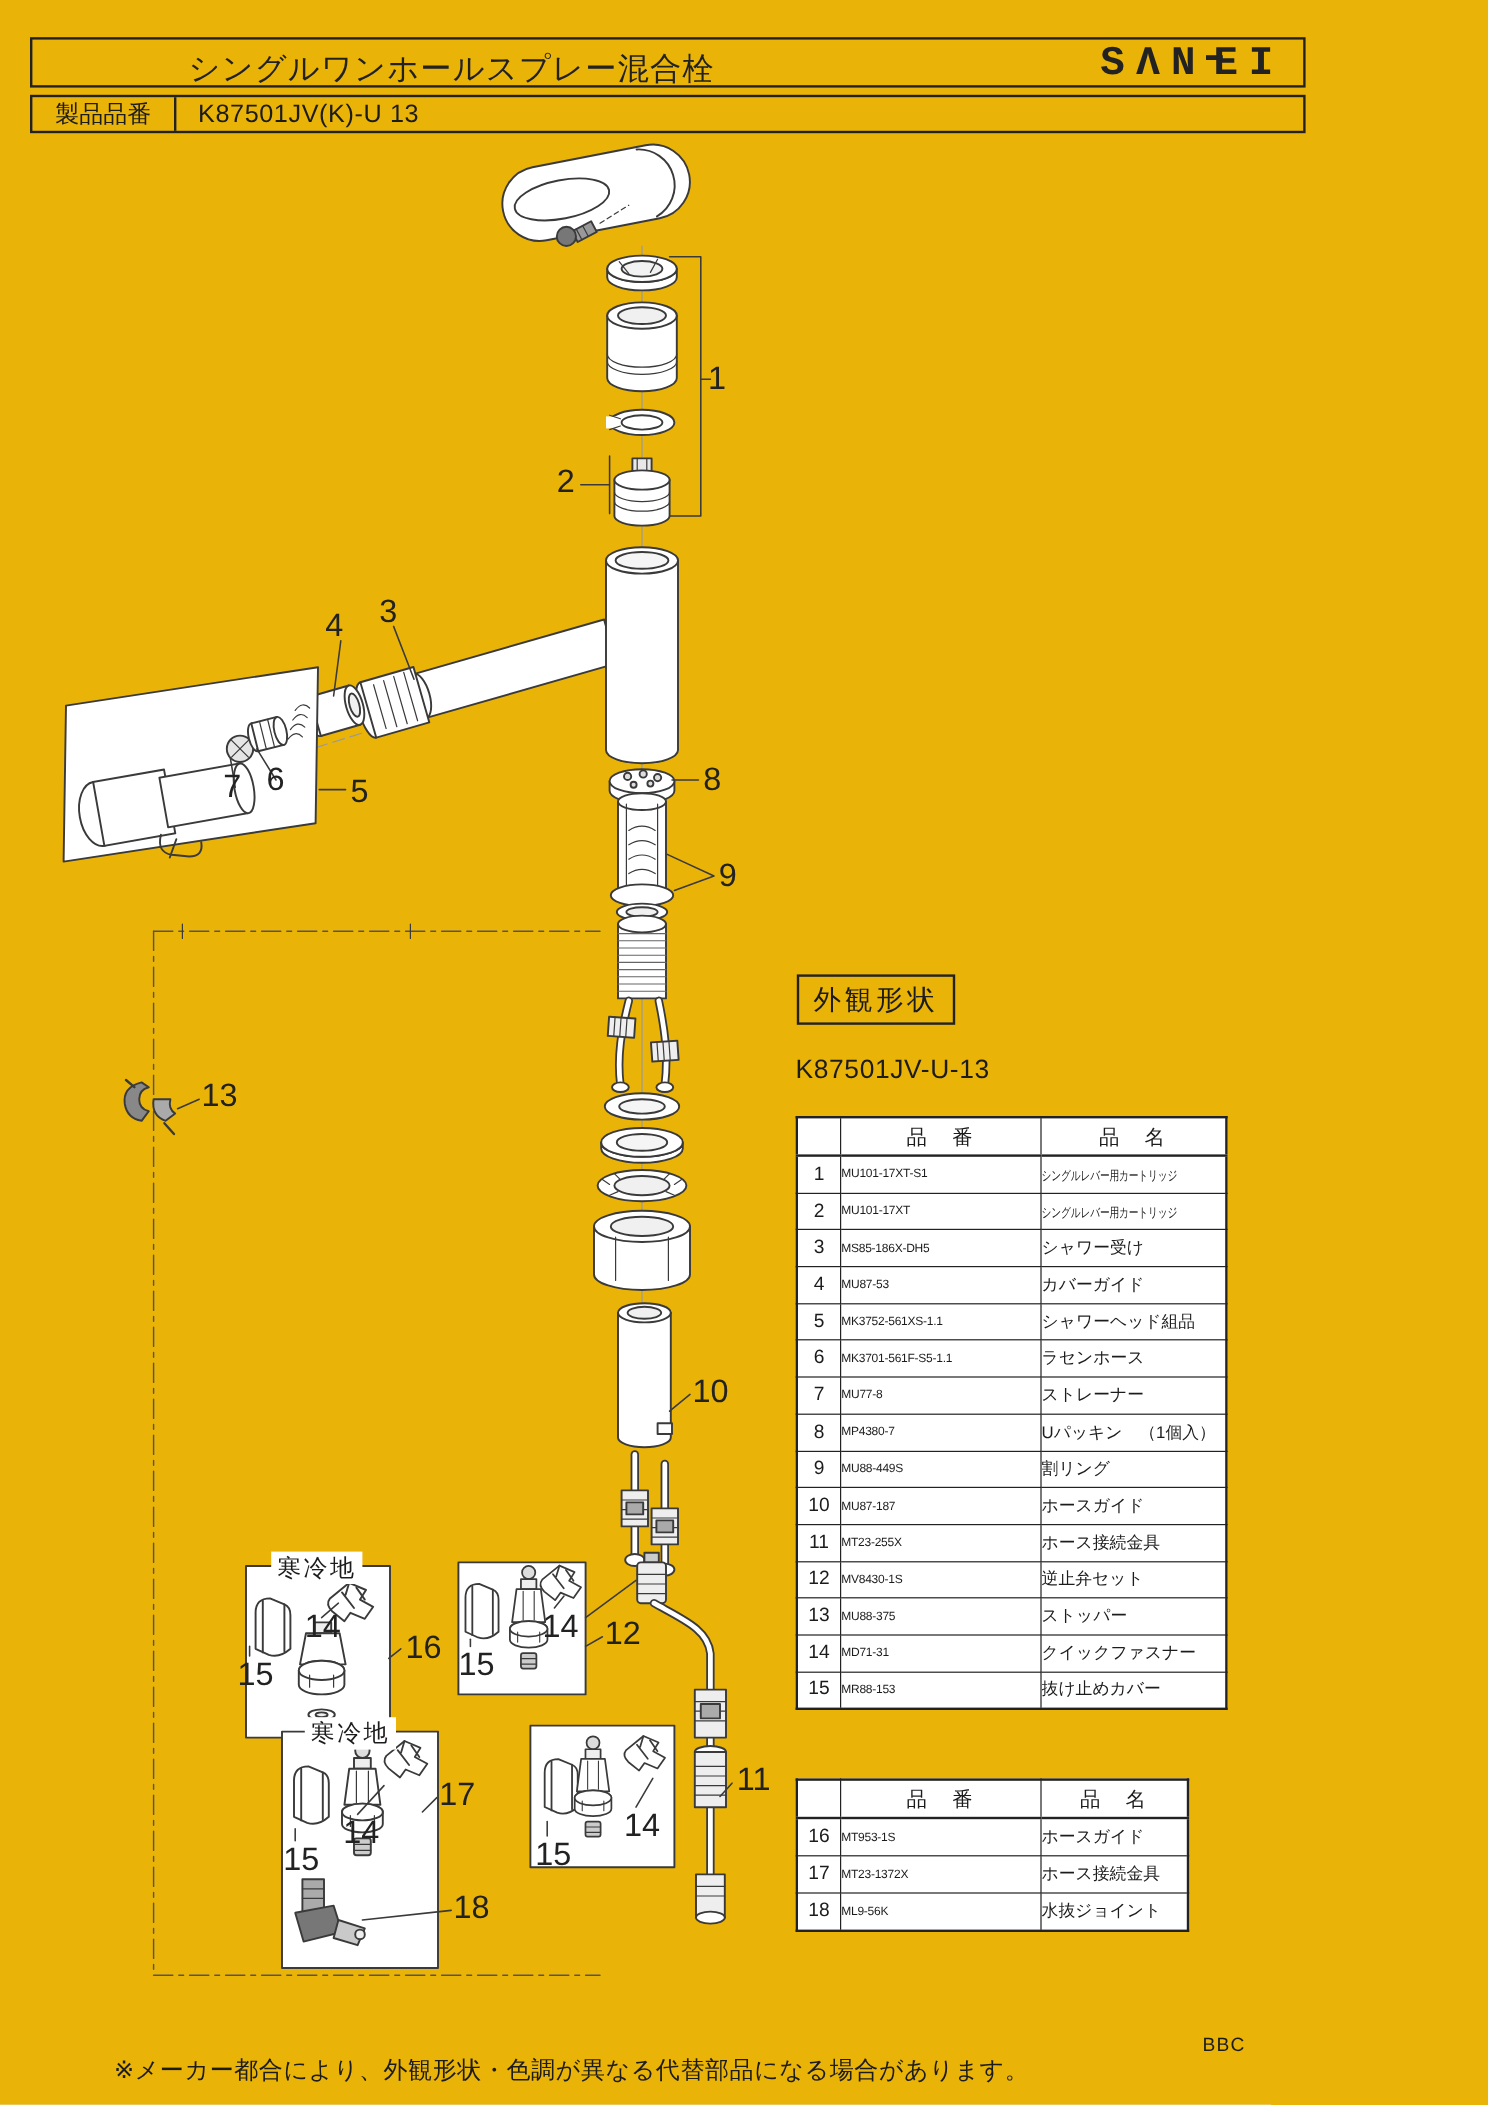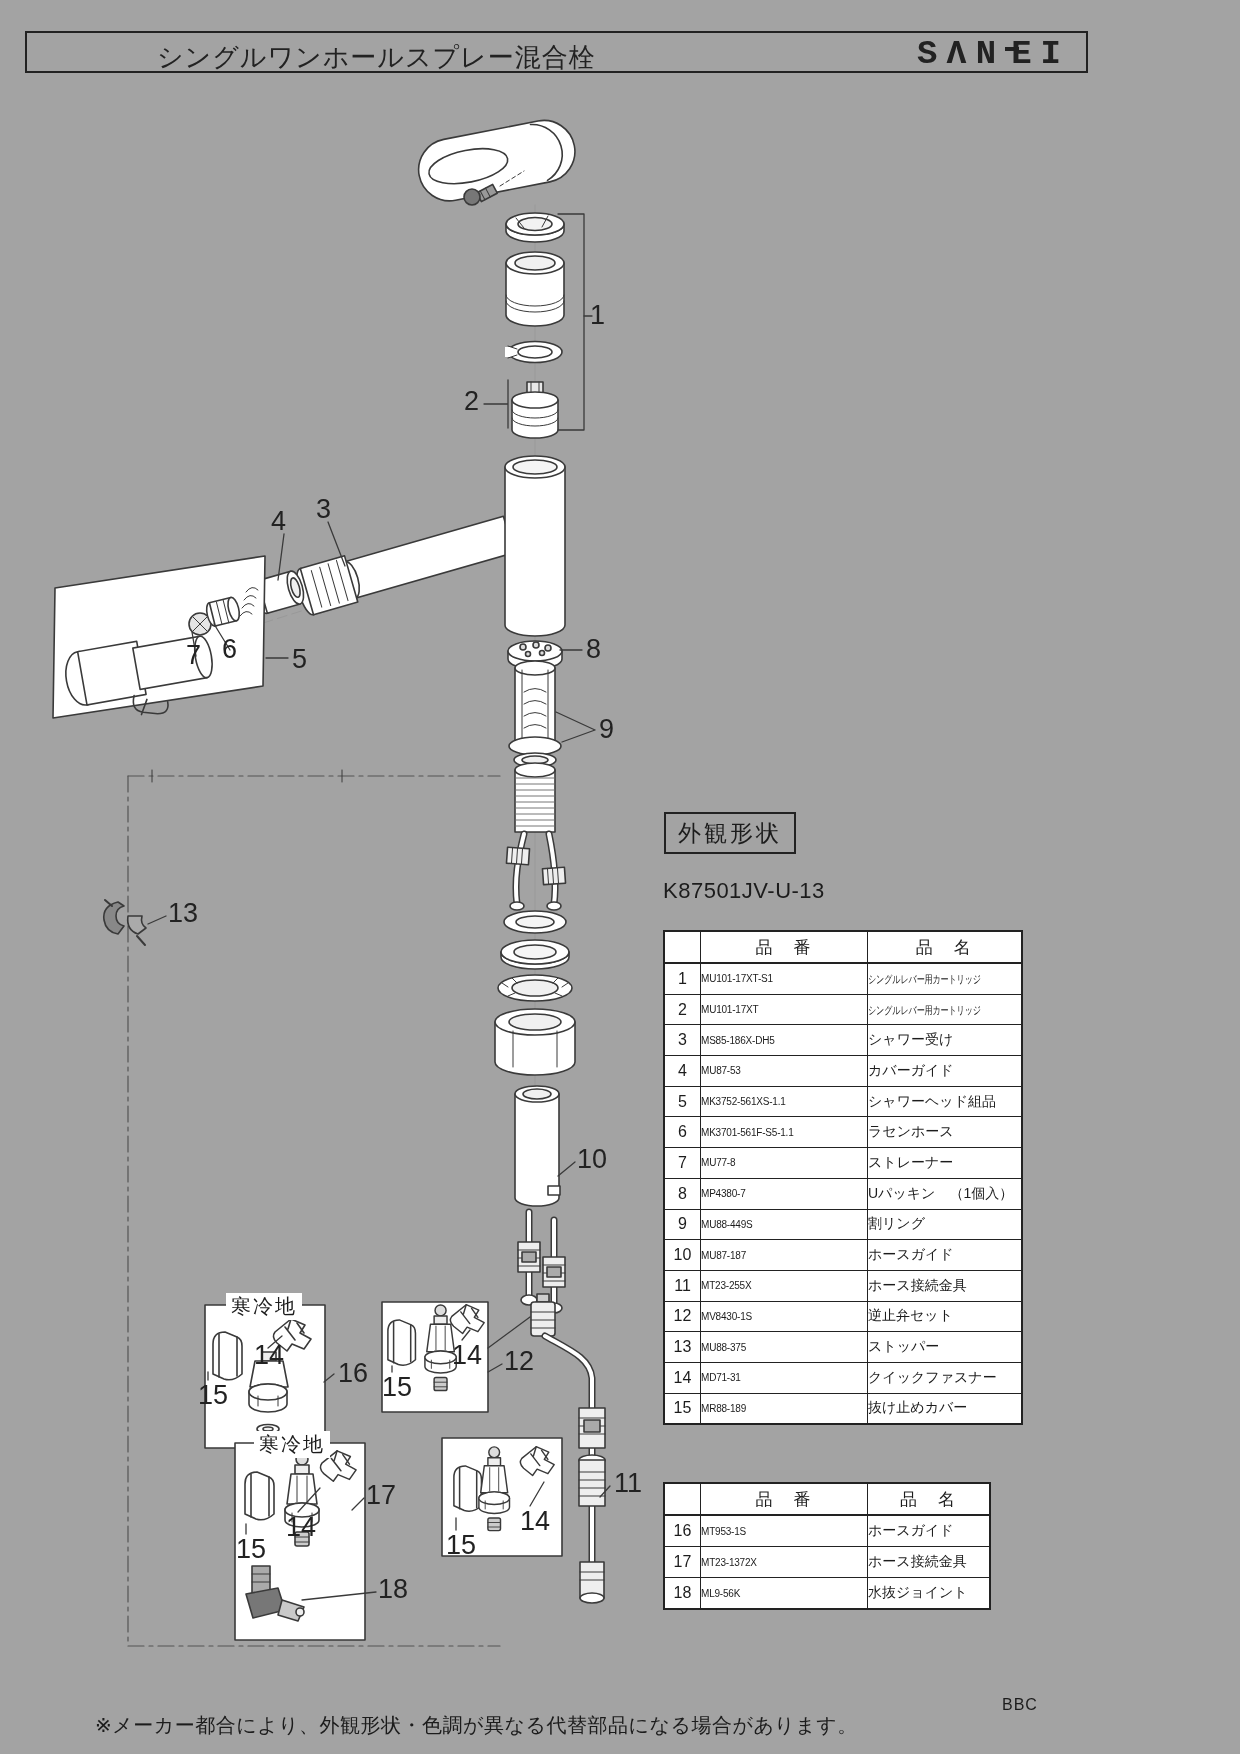--- a/index.html
+++ b/index.html
@@ -1,16 +1,16 @@
 <!DOCTYPE html>
 <html><head>
 <meta charset="utf-8">
 <style>
   html,body{margin:0;padding:0;background:#e8e8e8;}
-  .page{position:relative;width:1240px;height:1754px;background:#a3a3a3;overflow:hidden;
+  .page{position:relative;width:1240px;height:1754px;background:#eab308;overflow:hidden;
         font-family:"Liberation Sans","DejaVu Sans",sans-serif;color:#1c1c1c;}
   
   .hdr1{position:absolute;left:25px;top:31px;width:1063px;height:42px;border:2.4px solid #222;box-sizing:border-box;}
   .hdr-title{position:absolute;left:130px;top:7px;font-size:26px;letter-spacing:1px;color:#222;}
   .logo{position:absolute;right:16px;top:2px;font-size:34px;font-weight:600;letter-spacing:9px;color:#222;font-family:Liberation Mono, monospace;}
   .logo-ebar::before{content:"";display:inline-block;width:14px;height:4.5px;background:#222;vertical-align:12px;margin-right:-8px;}
   .hdr2{position:absolute;left:25px;top:79px;width:1063px;height:32px;border:2.2px solid #222;box-sizing:border-box;}
   .hdr2-cell{position:absolute;left:0;top:0;width:120px;height:100%;border-right:2px solid #222;box-sizing:border-box;
              display:flex;align-items:center;justify-content:center;font-size:20px;}
   .hdr2-code{position:absolute;left:138px;top:3px;font-size:21px;letter-spacing:0.5px;}
@@ -349,20 +349,24 @@
         <path d="M456,1530 V1518"></path>
         <path d="M530,1506 L544,1482"></path>
       </g>
     </g>
   </svg>
 
   <div class="hdr1">
     <div class="hdr-title">シングルワンホールスプレー混合栓</div>
     <div class="logo"><span>SΛN</span><span class="logo-ebar">E</span><span>I</span></div>
   </div>
+  <div class="hdr2">
+    <div class="hdr2-cell">製品品番</div>
+    <div class="hdr2-code">K87501JV(K)-U 13</div>
+  </div>
 
   <div class="plist-head">外観形状</div>
   <div class="model model1">K87501JV-U-13</div>
 
   <table class="parts t1">
     <tbody>
         <tr>
       <th></th>
       <th>品　番</th>
       <th>品　名</th>
@@ -432,21 +436,21 @@
           <td class="c-code">MU88-375</td>
           <td class="c-name"><span class="nm">ストッパー</span></td>
         </tr>
     <tr>
           <td class="c-no">14</td>
           <td class="c-code">MD71-31</td>
           <td class="c-name"><span class="nm">クイックファスナー</span></td>
         </tr>
     <tr>
           <td class="c-no">15</td>
-          <td class="c-code">MR88-189</td>
+          <td class="c-code">MR88-153</td>
           <td class="c-name"><span class="nm">抜け止めカバー</span></td>
         </tr>
   </tbody>
     </table>
 
   <div class="model model2">K87501JK-U-13</div>
 
   <table class="parts t2">
     <tbody>
         <tr>

